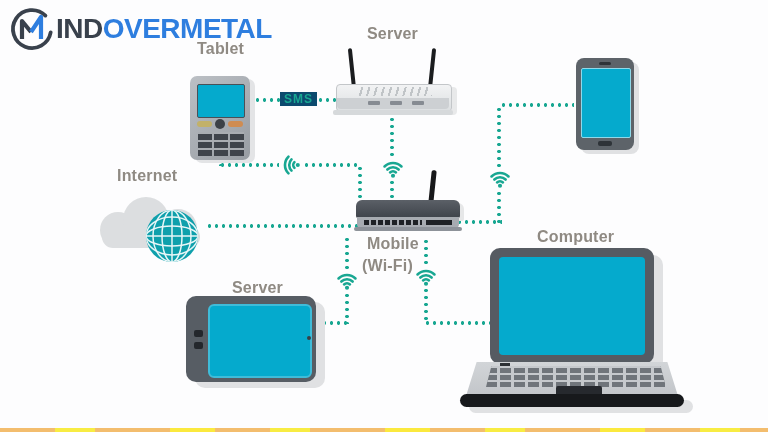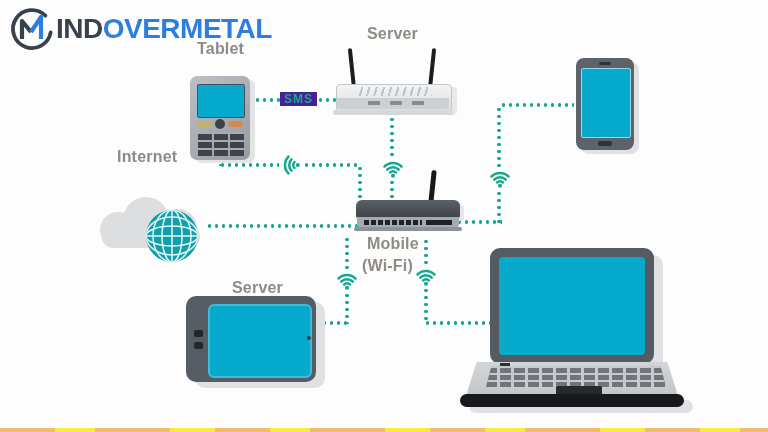--- a/index.html
+++ b/index.html
@@ -2,21 +2,21 @@
 <html style="--link-teal: #18a792; --screen-cyan: #05aacd; --label-gray: #8f8a83; --logo-dark: #39414c; --logo-blue: #2e7edf; --globe-teal: #0fa0ac;"><head>
 <meta charset="utf-8">
 <style>
   html,body{margin:0;padding:0;background:#fff;}
   #canvas{position:relative;width:768px;height:432px;background:#fdfdfe;overflow:hidden;
           font-family:"Liberation Sans",sans-serif;}
   
   .lbl{position:absolute;font-weight:bold;font-size:16px;letter-spacing:.2px;
        color:var(--label-gray,#8f8a83);white-space:nowrap;}
   .sms-lbl{position:absolute;font-weight:bold;font-size:12px;letter-spacing:1px;
-       color:var(--link-teal,#18a792);background:#4c1d95;padding:0 4px;z-index:5;text-align:center;}
+       color:var(--link-teal,#18a792);background:#0c4a6e;padding:0 4px;z-index:5;text-align:center;}
   
   .logo-text{position:absolute;left:56px;top:13px;font-size:28px;font-weight:bold;
        letter-spacing:-.5px;white-space:nowrap;}
   .logo-dark{color:var(--logo-dark,#39414c);} .logo-blue{color:var(--logo-blue,#2e7edf);margin-top:44px;}
   
   .dot-h{position:absolute;height:4px;background-image:radial-gradient(circle,var(--link-teal,#18a792) 1.7px,transparent 1.9px);background-size:7px 4px;background-repeat:repeat-x;}
   .dot-v{position:absolute;width:4px;background-image:radial-gradient(circle,var(--link-teal,#18a792) 1.7px,transparent 1.9px);background-size:4px 7px;background-repeat:repeat-y;}
   .wifi{position:absolute;width:26px;height:22px;background:#fdfdfe;z-index:4;}
   
   .dev{position:absolute;}
@@ -87,24 +87,25 @@
     <svg style="position:absolute;left:8px;top:5px" width="48" height="48" viewBox="0 0 48 48">
       <path d="M37.4 10.6 A19 19 0 1 0 42.7 27.3" fill="none" style="stroke:var(--logo-dark,#39414c)" stroke-width="3.8" stroke-linecap="round"></path>
       <path d="M14 34 L14 16 L23 27" fill="none" style="stroke:var(--logo-dark,#39414c)" stroke-width="4.2" stroke-linejoin="round"></path>
       <path d="M23 27 L33 12 L33 34" fill="none" style="stroke:var(--logo-blue,#2e7edf)" stroke-width="4.2" stroke-linejoin="round"></path>
     </svg>
     <div class="logo-text"><span class="logo-dark">IND</span><span class="logo-blue">OVERMETAL</span></div>
   </div>
 
   <div class="lbl" style="left:197px;top:40px">Tablet</div>
   <div class="lbl" style="left:367px;top:25px">Server</div>
-  <div class="lbl" style="left:117px;top:148px">Internet</div>
+  <div class="lbl" style="left:117px;top:167px">Internet</div>
   <div class="lbl" style="left:367px;top:235px">Mobile</div>
   <div class="lbl" style="left:362px;top:257px">(Wi-Fi)</div>
   <div class="lbl" style="left:232px;top:279px">Server</div>
+  <div class="lbl" style="left:537px;top:228px">Computer</div>
 
   <div class="dot-h" style="left:254px;top:98px;width:86px"></div>
   <div class="sms-lbl" style="left:280px;top:92px">SMS</div>
   <div class="dot-v" style="left:219px;top:148px;height:18px"></div>
   <div class="dot-h" style="left:219px;top:163px;width:142px"></div>
   <div class="dot-v" style="left:358px;top:165px;height:60px"></div>
   <div class="dot-v" style="left:390px;top:116px;height:90px"></div>
   <div class="dot-h" style="left:206px;top:224px;width:154px"></div>
   <div class="dot-h" style="left:456px;top:220px;width:46px"></div>
   <div class="dot-v" style="left:497px;top:106px;height:118px"></div>

